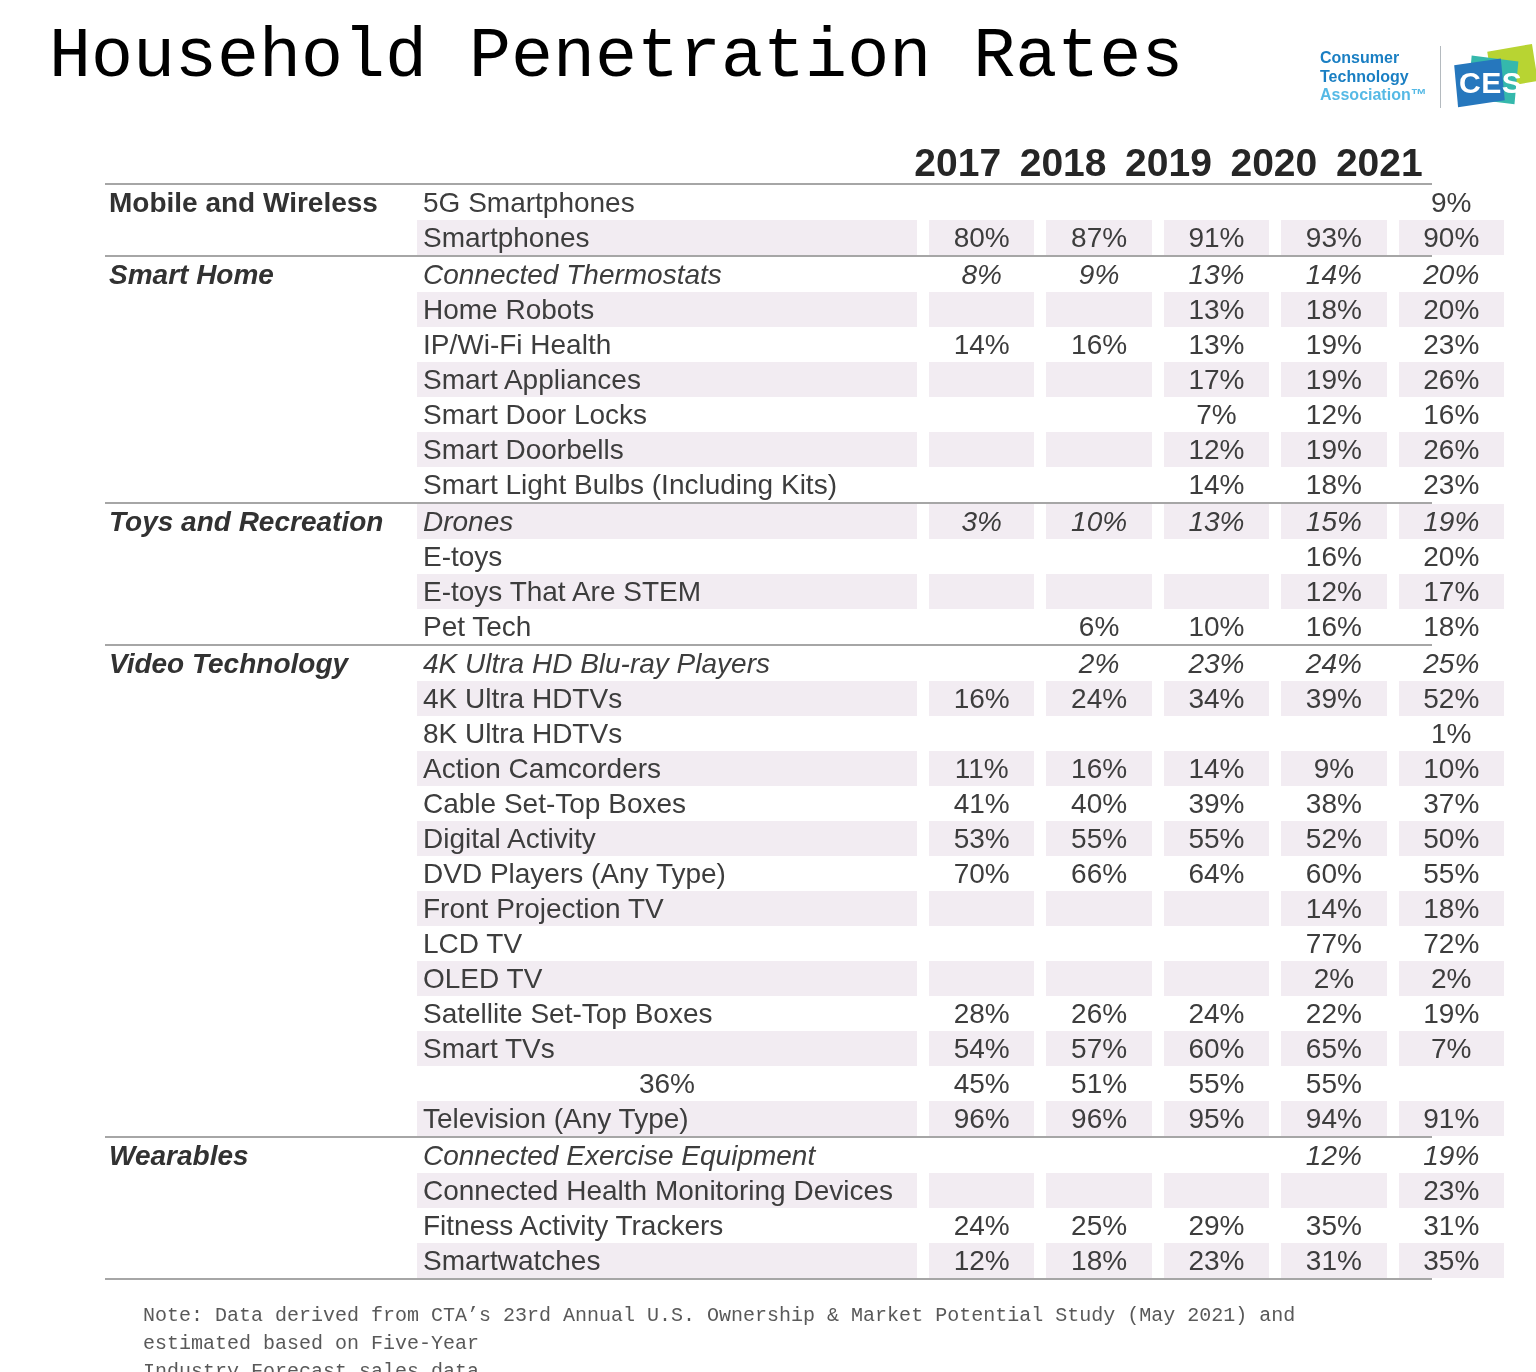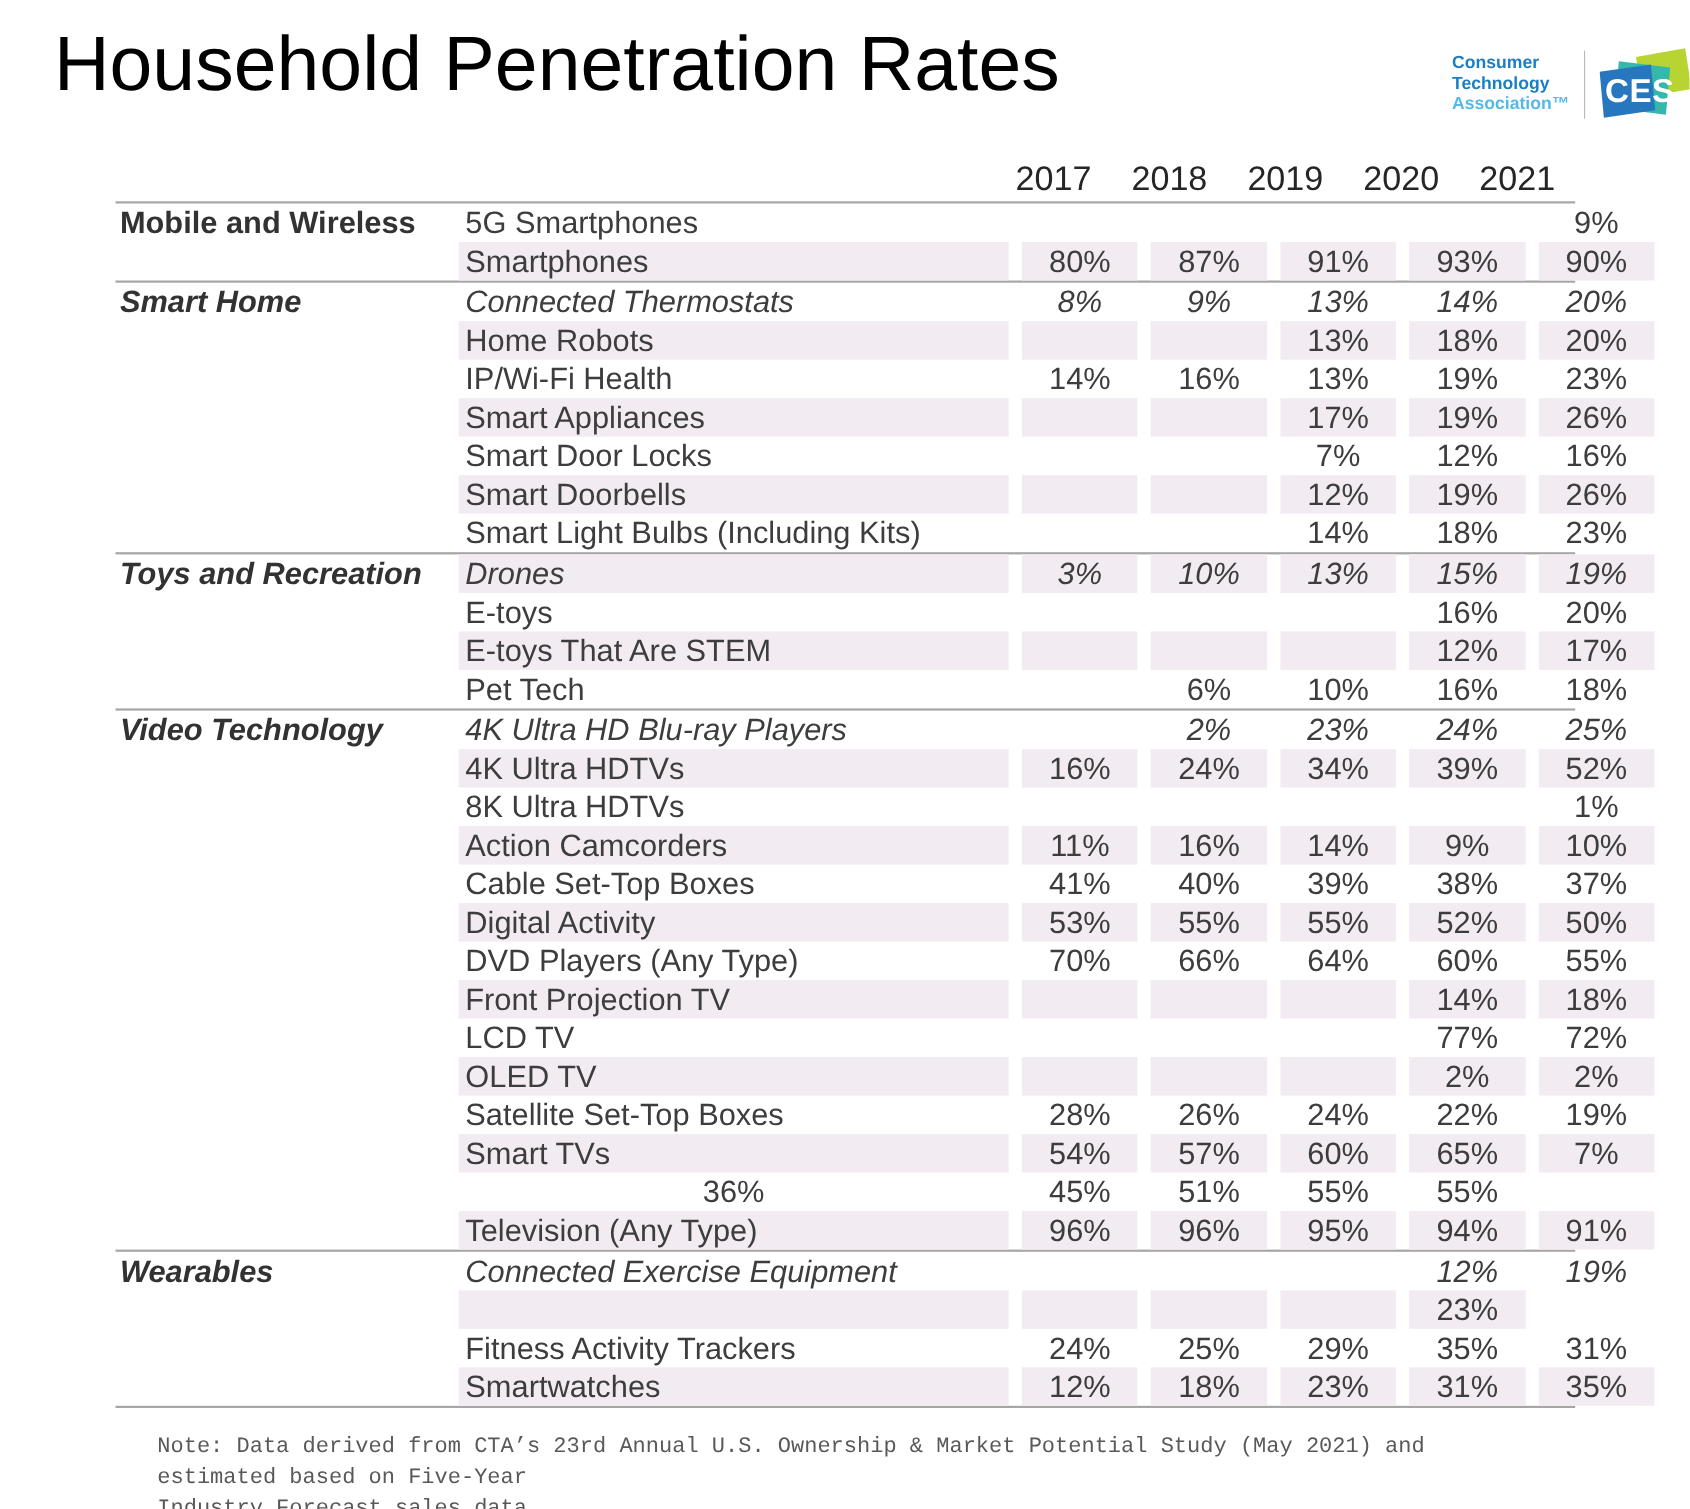--- a/index.html
+++ b/index.html
@@ -21,20 +21,21 @@
     overflow: hidden;
   }
   .page-title {
     position: absolute;
     left: 49px; top: 18px;
     margin: 0;
     font-size: 70px;
     font-weight: 400;
     color: #000000;
     white-space: nowrap;
+    font-family: Liberation Mono, monospace;
   }
   
   .logo {
     position: absolute;
     left: 1320px; top: 42px;
     display: flex;
     align-items: center;
     gap: 13px;
   }
   .logo-text {
@@ -57,22 +58,22 @@
   .thead, .trow {
     display: grid;
     grid-template-columns: 300px 500px repeat(5, 105.4px);
   }
   .thead {
     border-bottom: 2px solid var(--line);
     padding-bottom: 1px;
   }
   .yh {
     text-align: center;
-    font-weight: 400;
-    font-size: 31px;
+    font-weight: 700;
+    font-size: 39px;
     color: var(--heading);
     line-height: 38px;
   }
   .trow {
     font-size: 28px;
     color: var(--text);
     gap: 12px;
   }
   .trow.group-first { border-top: 2px solid var(--line); font-style: italic; }
   .tbody { border-bottom: 2px solid var(--line); }
@@ -371,20 +372,21 @@
         <div class="cell cat">Wearables</div>
         <div class="cell prod">Connected Exercise Equipment</div>
         <div class="cell val"></div>
         <div class="cell val"></div>
         <div class="cell val"></div>
         <div class="cell val">12%</div>
         <div class="cell val">19%</div>
       </div>
       <div class="trow striped">
         <div class="cell cat"></div>
+        <div class="cell prod">Connected Health Monitoring Devices</div>
         <div class="cell val"></div>
         <div class="cell val"></div>
         <div class="cell val"></div>
         <div class="cell val"></div>
         <div class="cell val">23%</div>
       </div>
       <div class="trow">
         <div class="cell cat"></div>
         <div class="cell prod">Fitness Activity Trackers</div>
         <div class="cell val">24%</div>

